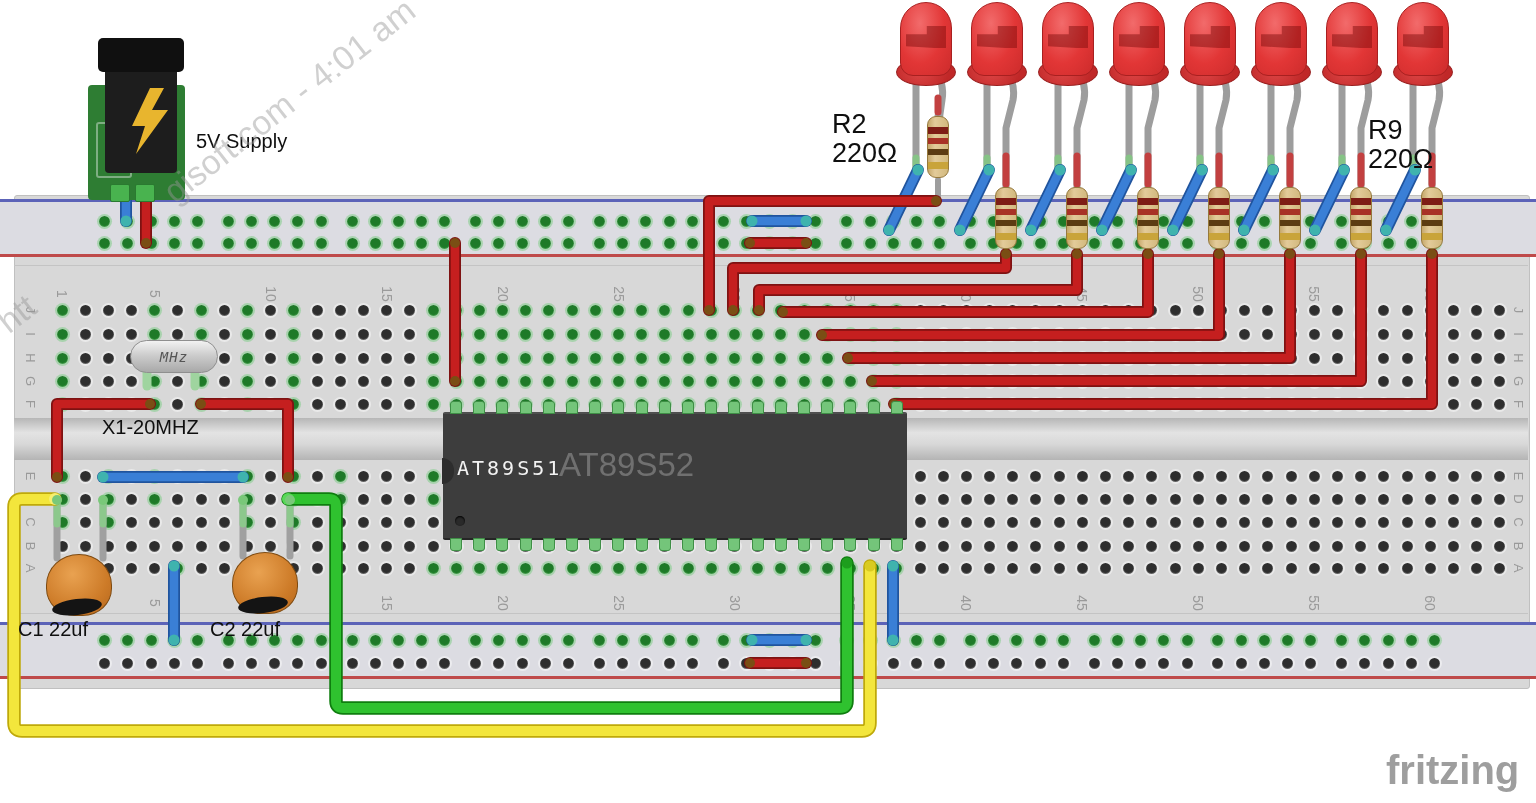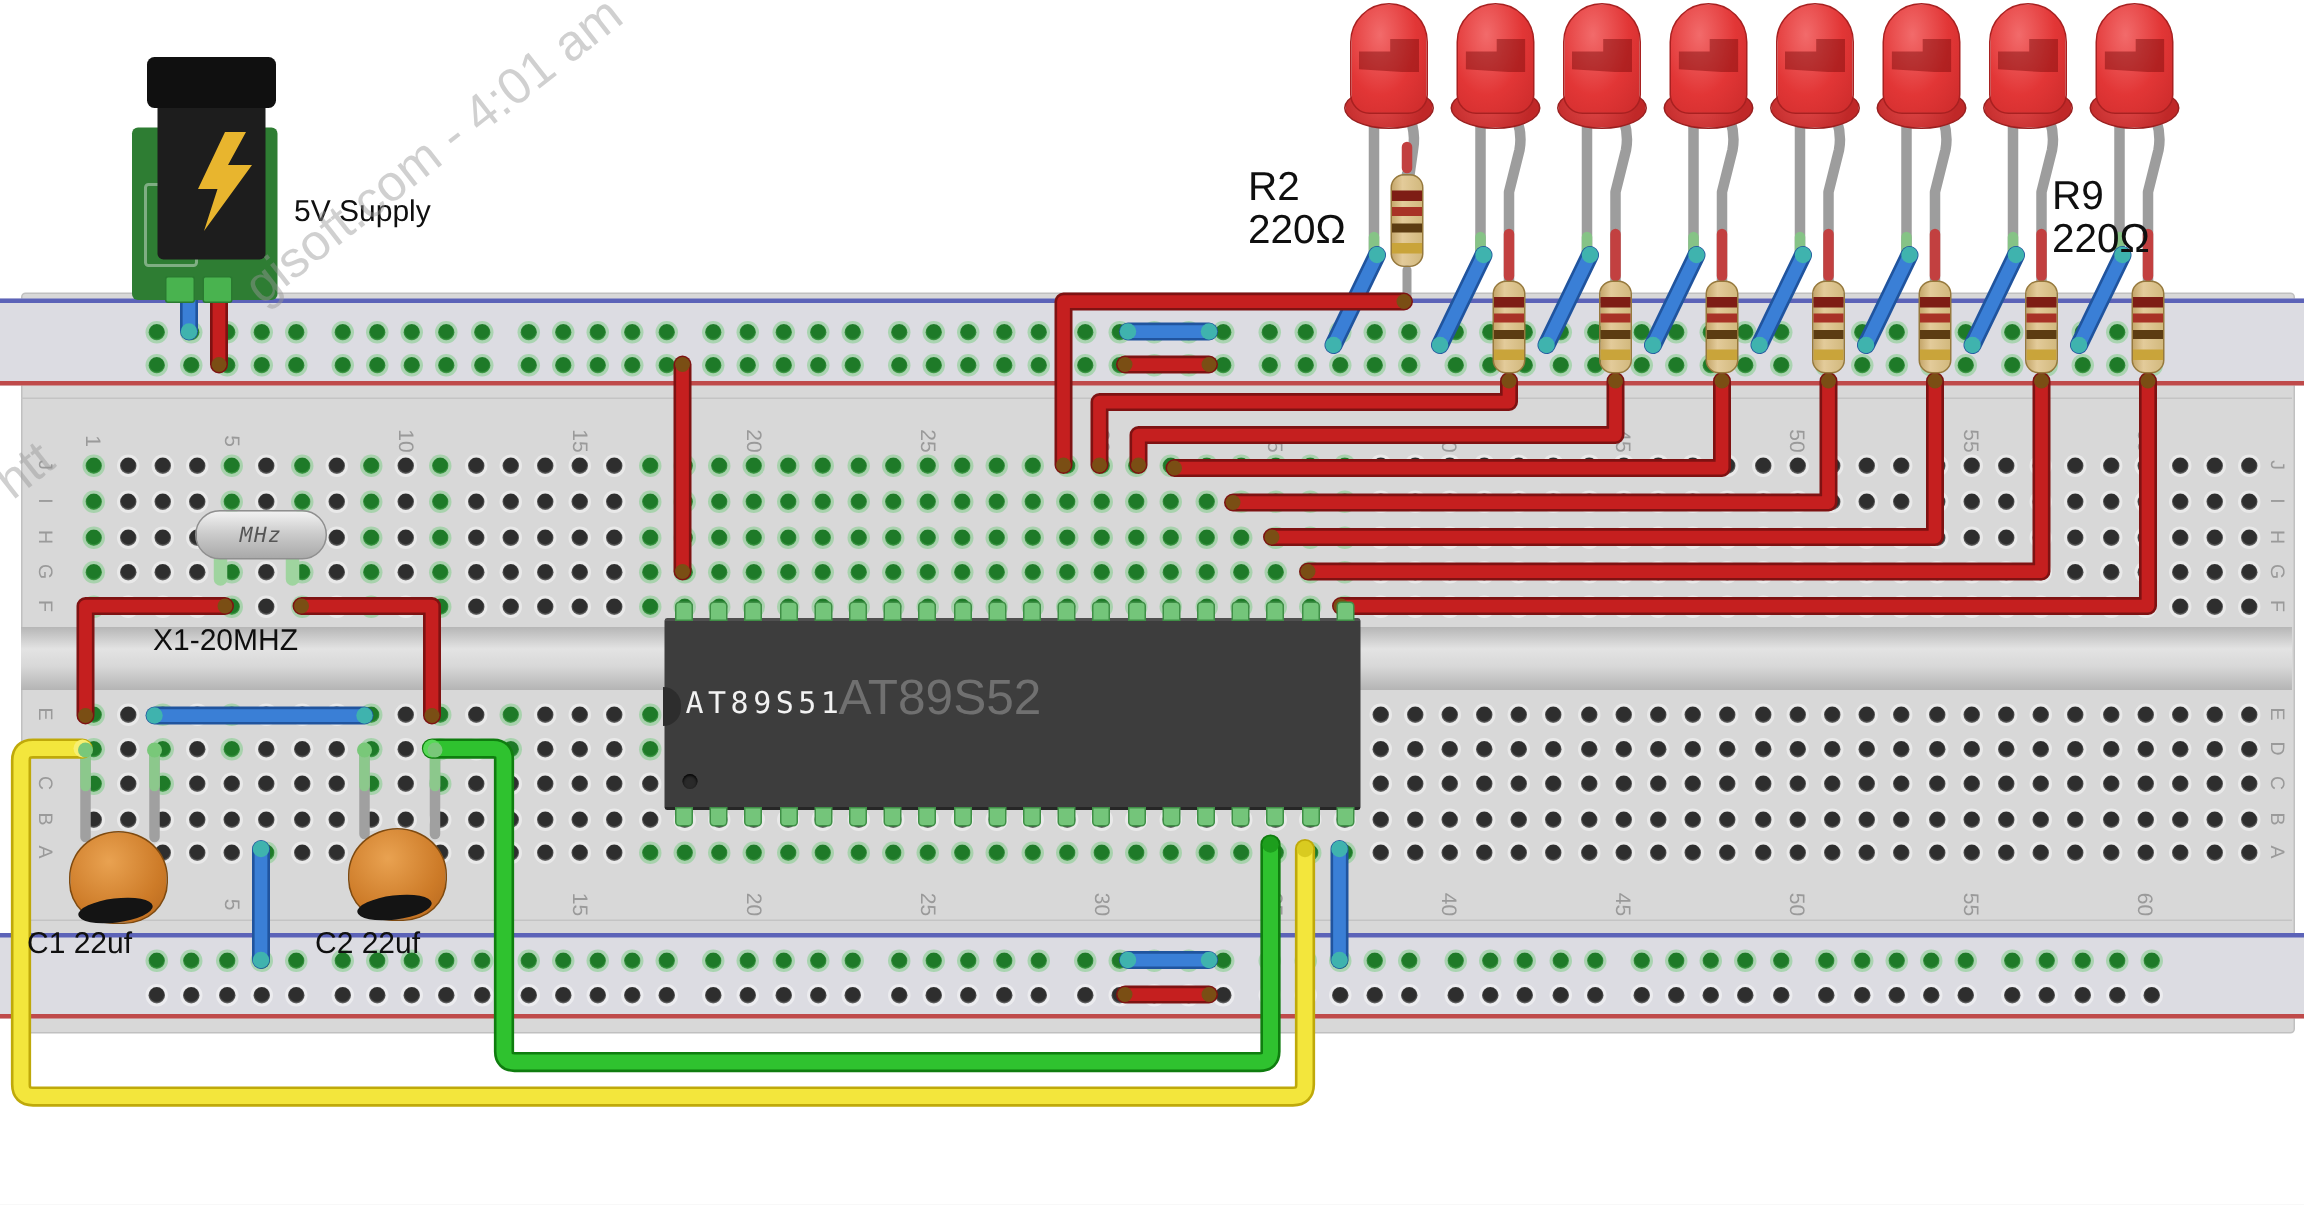--- a/index.html
+++ b/index.html
@@ -1284,20 +1284,21 @@
   <div class="lbl" style="left:102px;top:416px;">X1-20MHZ</div>
   <div class="lbl" style="left:18px;top:618px;">C1 22uf</div>
   <div class="lbl" style="left:210px;top:618px;">C2 22uf</div>
   <div class="rlbl" style="left:832px;top:110px;">
     <span>R2</span><br><span>220Ω</span>
   </div>
   <div class="rlbl" style="left:1368px;top:116px;">
     <span>R9</span><br><span>220Ω</span>
   </div>
 
+  <div id="logo">fritzing</div>
   <span class="wm" style="left:2px;top:306px;">htt</span>
   <span class="wm" style="left:168px;top:176px;">gisoft.com - 4:01 am</span>
 <div class="collabel" style="left: 53px; top: 281px;">1</div>
     <div class="collabel" style="left: 53px; top: 590px;">1</div>
     <div class="collabel" style="left: 145.76px; top: 281px;">5</div>
     <div class="collabel" style="left: 145.76px; top: 590px;">5</div>
     <div class="collabel" style="left: 261.71px; top: 281px;">10</div>
     <div class="collabel" style="left: 261.71px; top: 590px;">10</div>
     <div class="collabel" style="left: 377.66px; top: 281px;">15</div>
     <div class="collabel" style="left: 377.66px; top: 590px;">15</div>

